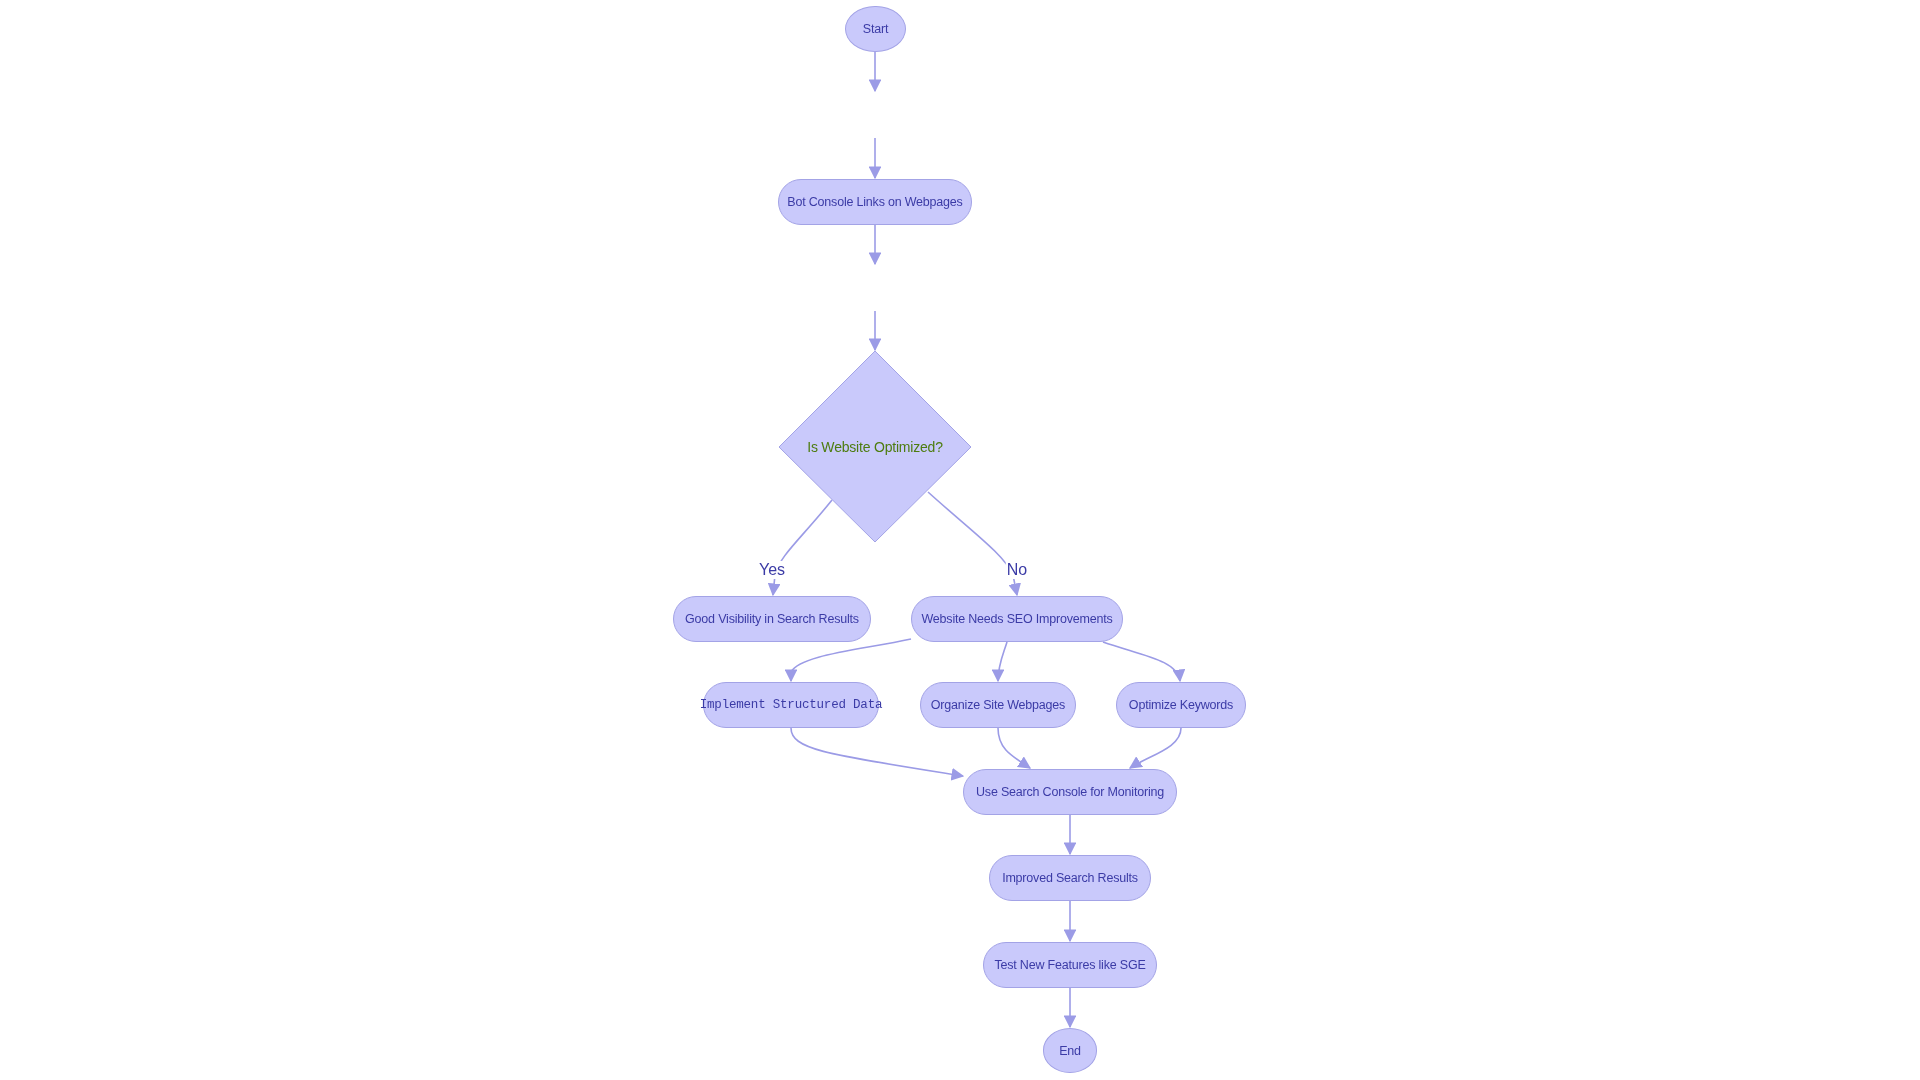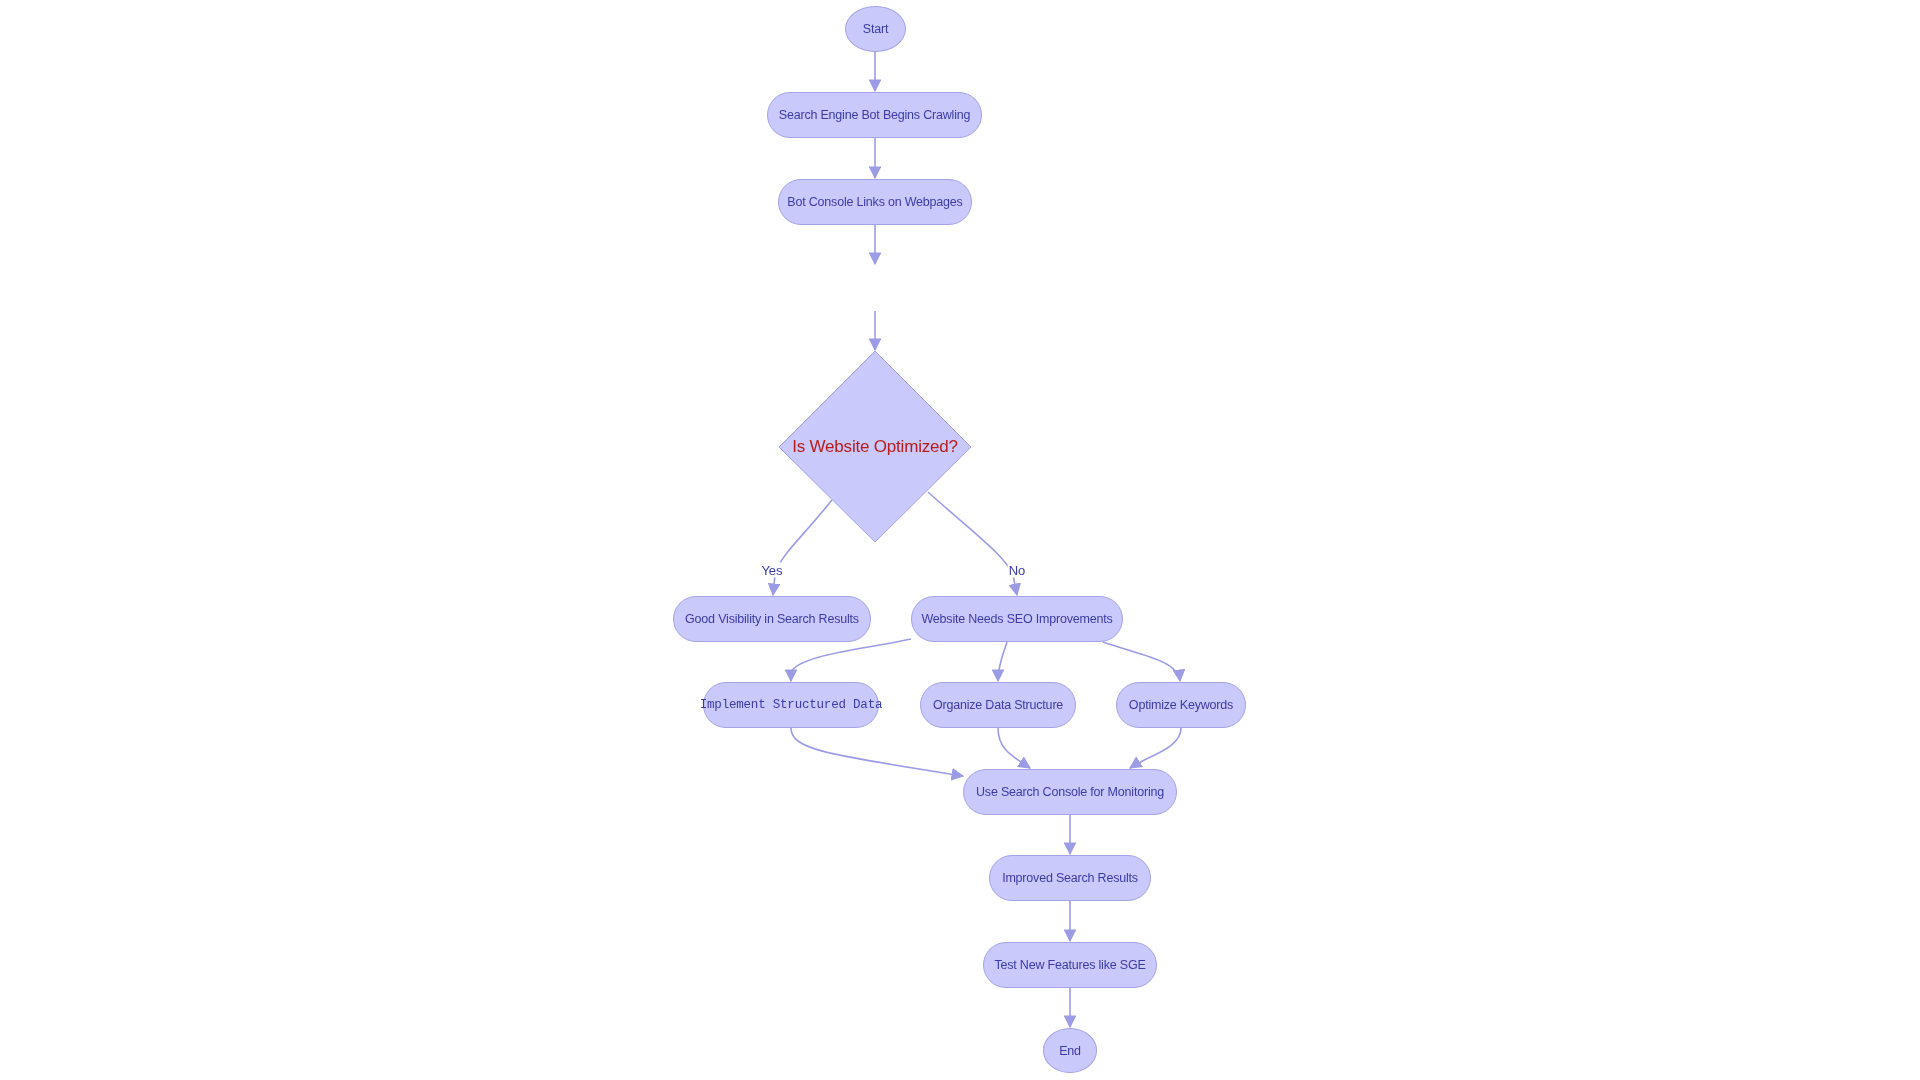--- a/index.html
+++ b/index.html
@@ -8,25 +8,25 @@
   .node {
     position: absolute; box-sizing: border-box;
     background: #c9c9fb; border: 1px solid #a3a3e6;
     color: #3b3ba6; font-size: 12.5px; letter-spacing: -0.2px;
     display: flex; align-items: center; justify-content: center;
     white-space: nowrap;
   }
   .pill { border-radius: 23px; height: 46px; }
   .circle { border-radius: 50%; }
   .diamond-label {
-    position: absolute; color: #b91c1c; font-size: 17px; letter-spacing: -0.2px;
+    position: absolute; color: #4d7c0f; font-size: 14px; letter-spacing: -0.2px;
     white-space: nowrap; transform: translate(-50%, -50%);
   }
   .edge-label {
-    position: absolute; color: #3b3ba6; font-size: 13px; background: #ffffff;
+    position: absolute; color: #3b3ba6; font-size: 16px; background: #ffffff;
     transform: translate(-50%, -50%); padding: 0 1px;
   }
 </style>
 </head>
 <body>
 
 <div id="canvas">
   <svg width="1920" height="1080" style="position:absolute;left:0;top:0;">
     <defs>
       <marker id="arrow" viewBox="0 0 10 10" refX="9" refY="5" markerWidth="8" markerHeight="8" orient="auto-start-reverse">
@@ -47,32 +47,31 @@
       <path d="M998,728 C998,748 1010,755 1030,768"></path>
       <path d="M1181,728 C1181,748 1150,755 1130,768"></path>
       <path d="M1070,814 L1070,854"></path>
       <path d="M1070,901 L1070,941"></path>
       <path d="M1070,987 L1070,1027"></path>
     </g>
     <polygon points="875,351 971,447 875,542 779,447" fill="#c9c9fb" stroke="#a3a3e6" stroke-width="1"></polygon>
   </svg>
 
   <div class="node circle" style="left:845px;top:6px;width:61px;height:46px;border-radius:30px/23px;">Start</div>
-  <div class="node pill" style="left:767px;top:92px;width:215px;">Search Engine Bot Begins Crawling</div>
   <div class="node pill" style="left:778px;top:179px;width:194px;">Bot Console Links on Webpages</div>
 
   <div class="diamond-label" style="left:875px;top:447px;">Is Website Optimized?</div>
 
   <div class="edge-label" style="left:772px;top:570px;">Yes</div>
   <div class="edge-label" style="left:1017px;top:570px;">No</div>
 
   <div class="node pill" style="left:911px;top:596px;width:212px;">Website Needs SEO Improvements</div>
   <div class="node pill" style="left:673px;top:596px;width:198px;">Good Visibility in Search Results</div>
 
   <div class="node pill" style="left:703px;top:682px;width:176px;font-family:Liberation Mono, monospace;">Implement Structured Data</div>
-  <div class="node pill" style="left:920px;top:682px;width:156px;">Organize Data Structure</div>
+  <div class="node pill" style="left:920px;top:682px;width:156px;">Organize Site Webpages</div>
   <div class="node pill" style="left:1116px;top:682px;width:130px;">Optimize Keywords</div>
 
   <div class="node pill" style="left:963px;top:769px;width:214px;">Use Search Console for Monitoring</div>
   <div class="node pill" style="left:989px;top:855px;width:162px;">Improved Search Results</div>
   <div class="node pill" style="left:983px;top:942px;width:174px;">Test New Features like SGE</div>
   <div class="node circle" style="left:1043px;top:1028px;width:54px;height:45px;border-radius:27px/22px;">End</div>
 </div>
 
 </body></html>

